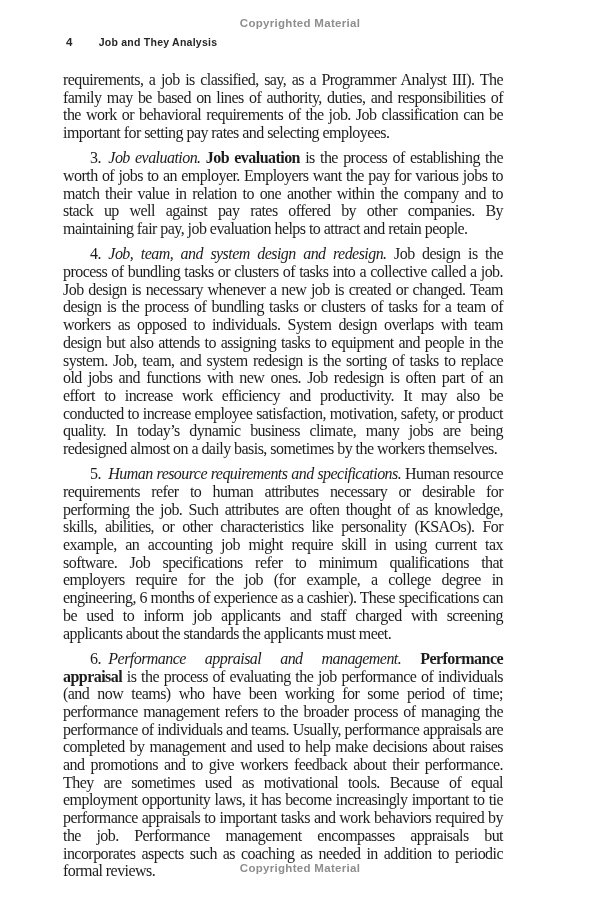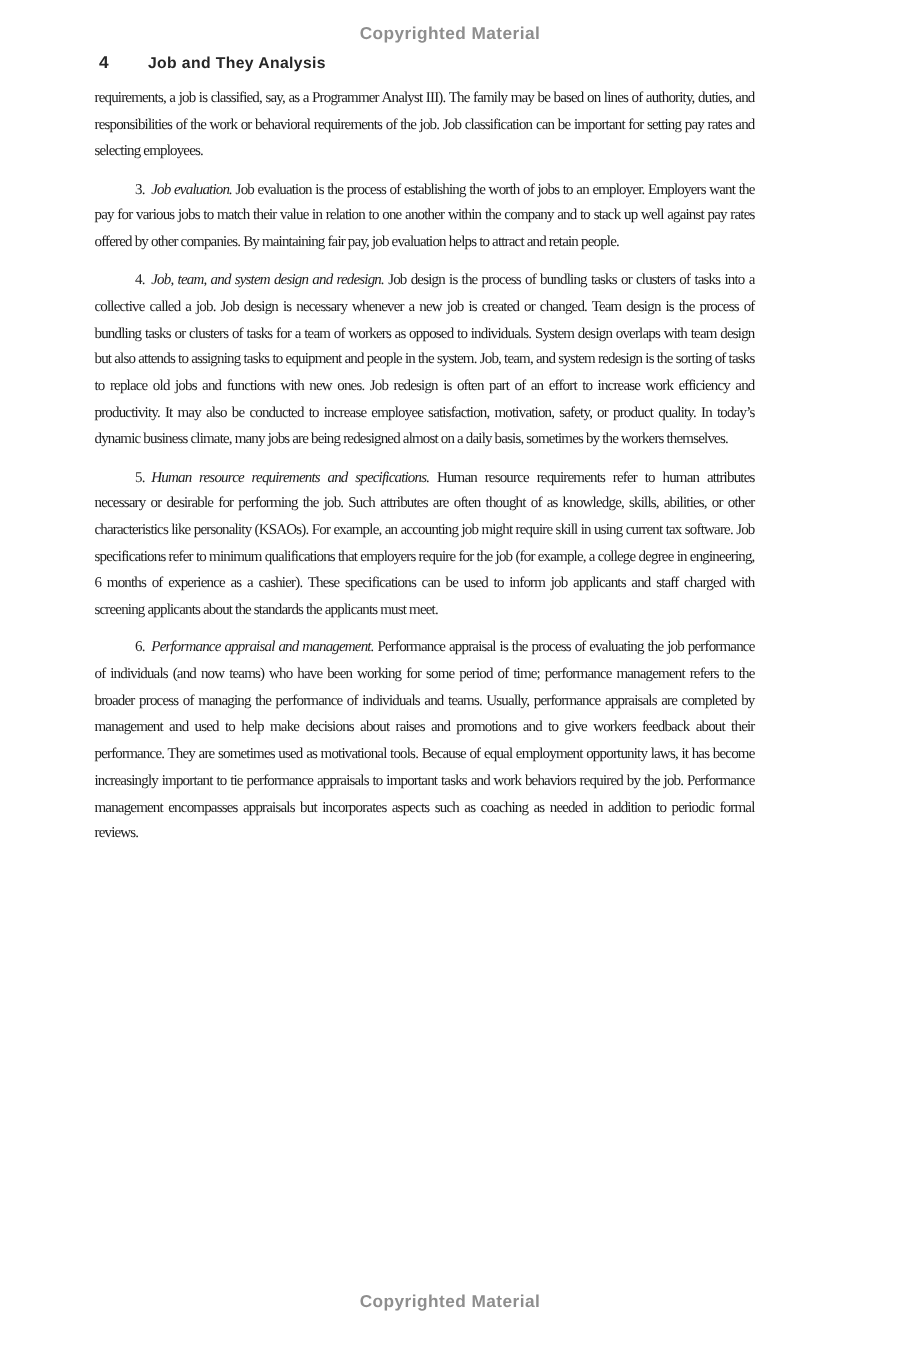--- a/index.html
+++ b/index.html
@@ -42,37 +42,37 @@
   .running-head .pagenum {
     font-weight: 700;
     font-size: 11.5px;
     margin-right: 26px;
   }
   .running-head .booktitle {
     font-weight: 700;
   }
   .body-text {
     position: absolute;
-    top: 57px;
+    top: 71px;
     left: 63px;
     width: 440px;
-    font-size: 10px;
+    font-size: 16px;
     line-height: 17.7px;
     letter-spacing: -0.55px;
     text-align: justify;
     color: var(--text-color, #1c1c1c);
   }
   p.para {
     margin: 0 0 7.5px 0;
   }
   p.para.indent {
     text-indent: 27px;
   }
   .run-italic { font-style: italic; margin-top: 32px; }
-  .run-bold   { font-weight: 400; }
+  .run-bold   { font-weight: 700; }
 </style>
 </head>
 <body>
 
 <div class="page">
   <div class="watermark top">Copyrighted Material</div>
 
   <header class="running-head">
     <span class="pagenum">4</span>
     <span class="booktitle">Job and They Analysis</span>

